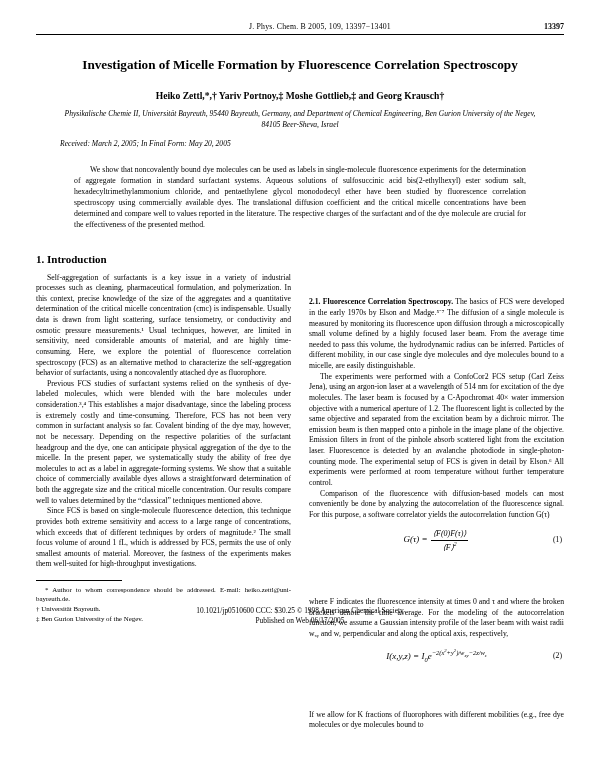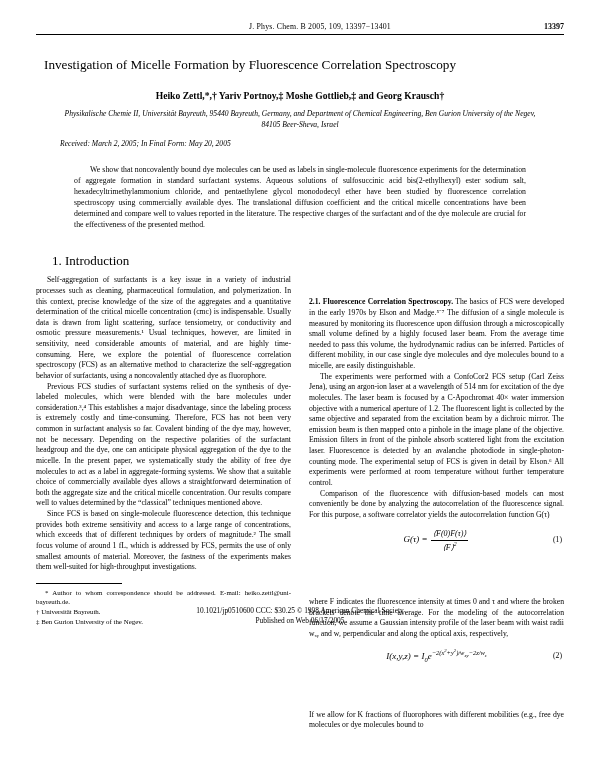--- a/index.html
+++ b/index.html
@@ -38,23 +38,23 @@
   }
   .running-head .right {
     font-weight: bold;
     font-size: 8px;
   }
   .rule {
     border-bottom: 0.8px solid #000;
     margin: 3px 36px 0 36px;
   }
   .title {
-    text-align: left;
+    text-align: center;
     font-size: 13.2px;
-    font-weight: normal;
+    font-weight: bold;
     margin: 22px 44px 0 44px;
     line-height: 1.25;
   }
   .authors {
     text-align: center;
     font-size: 9.6px;
     font-weight: bold;
     margin: 16px 44px 0 44px;
     line-height: 1.3;
   }
@@ -83,23 +83,23 @@
     margin: 22px 36px 0 36px;
     gap: 18px;
   }
   .col {
     width: 255px;
     font-size: 7.7px;
     line-height: 1.38;
     text-align: justify;
   }
   .sec-head {
-    font-weight: normal;
-    font-size: 13px;
-    margin: 0 0 5px 16px;
+    font-weight: bold;
+    font-size: 11px;
+    margin: 0 0 5px 0;
   }
   .sub-head {
     font-weight: bold;
     font-size: 7.7px;
   }
   p {
     margin: 0;
     text-indent: 11px;
   }
   p.noindent { text-indent: 0; margin-top: 45px; }

